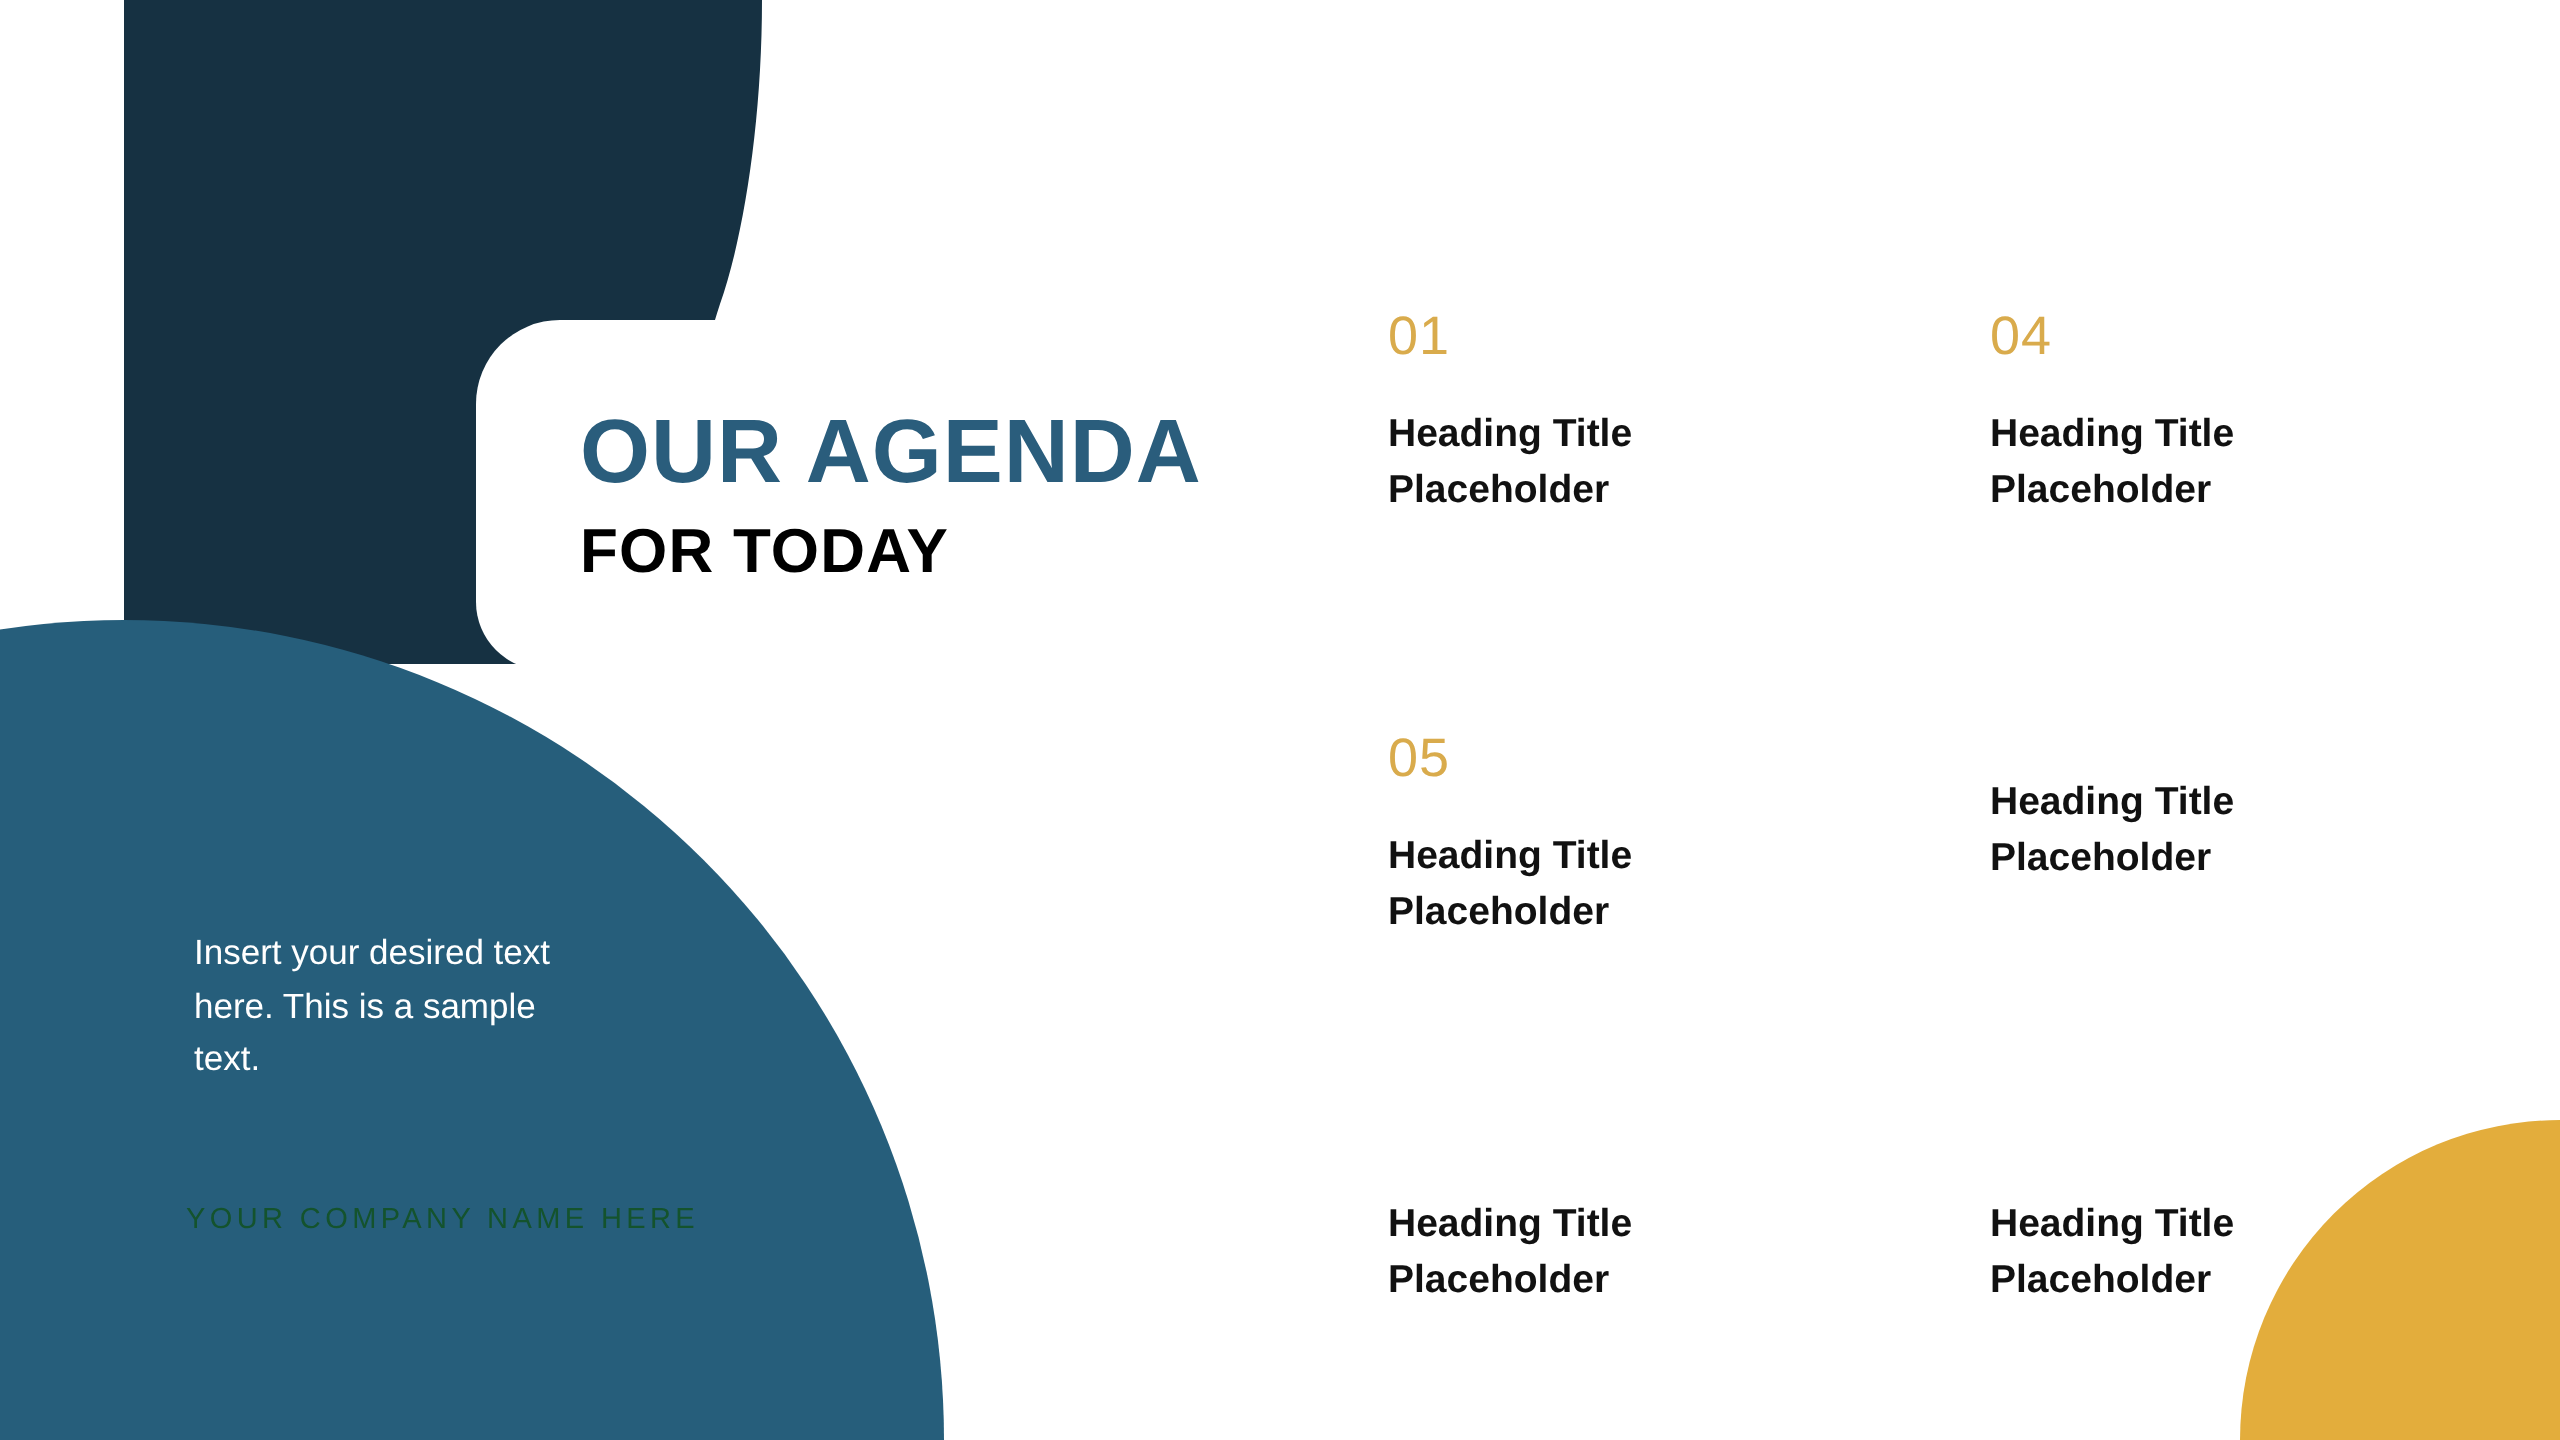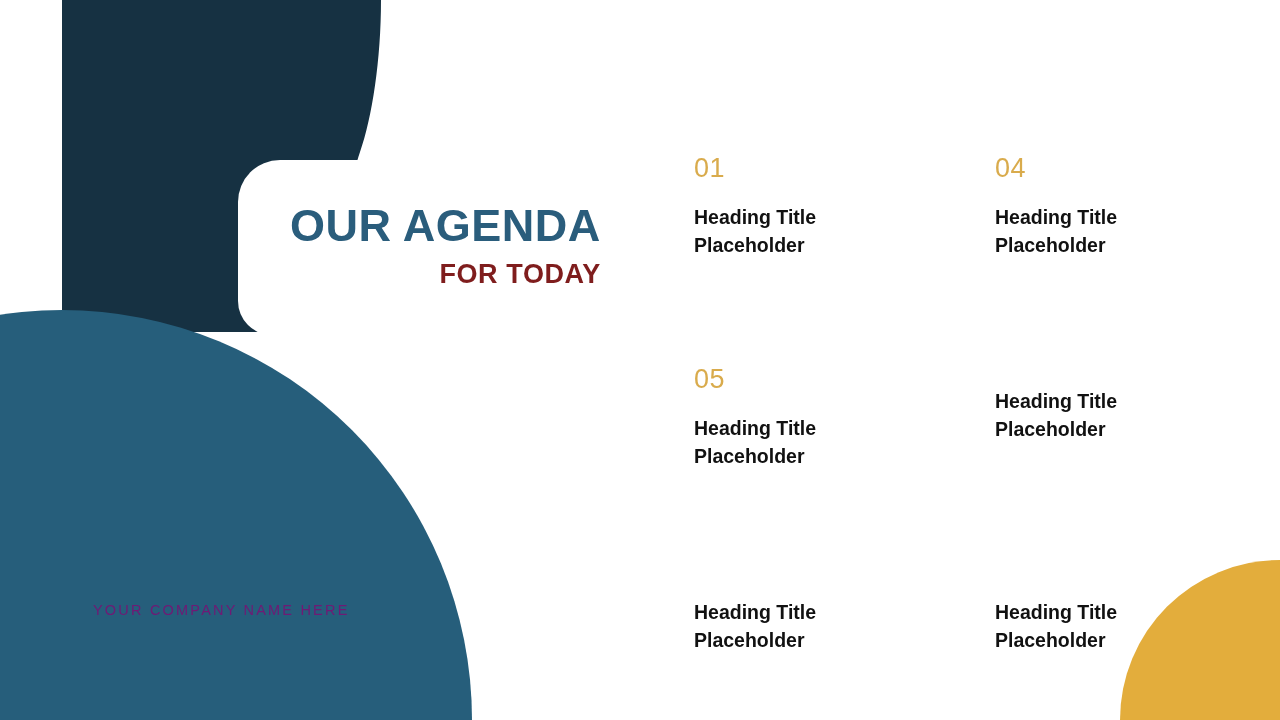--- a/index.html
+++ b/index.html
@@ -40,46 +40,45 @@
   #main-title {
     font-size:45px;
     font-weight:bold;
     letter-spacing:0.5px;
     color:#2a5d7c;
     line-height:1.06;
     white-space:nowrap;
   }
   #sub-title {
     margin-top:10px;
-    font-size:27px;
+    font-size:31px;
     font-weight:bold;
     letter-spacing:0.6px;
-    color:#7f1d1d;
+    color:#000000;
     line-height:1.05;
     white-space:nowrap;
-    text-align:right;
   }
 
   
   #body-text {
     position:absolute;
     left:97px; top:463px;
     width:205px;
     z-index:4;
     font-size:17.5px;
     line-height:1.52;
     color:#ffffff;
   }
   #company-name {
     position:absolute;
     left:93px; top:602px;
     z-index:4;
     font-size:14.5px;
     letter-spacing:2.2px;
-    color:#701a75;
+    color:#14532d;
     white-space:nowrap;
   }
 
   
   #agenda-grid {
     position:absolute;
     left:694px; top:155px;
     width:500px;
     z-index:5;
     display:grid;
@@ -126,20 +125,21 @@
     </svg>
   </div>
 
   <div id="title-panel"></div>
 
   <div id="title-block">
     <div id="main-title">OUR AGENDA</div>
     <div id="sub-title">FOR TODAY</div>
   </div>
 
+  <div id="body-text">Insert your desired text here. This is a sample text.</div>
 
   <div id="company-name">YOUR COMPANY NAME HERE</div>
 
   <div id="agenda-grid">
 
     <div class="agenda-item">
       <div class="agenda-num">01</div>
       <div class="agenda-heading">Heading Title Placeholder</div>
     </div>
 

